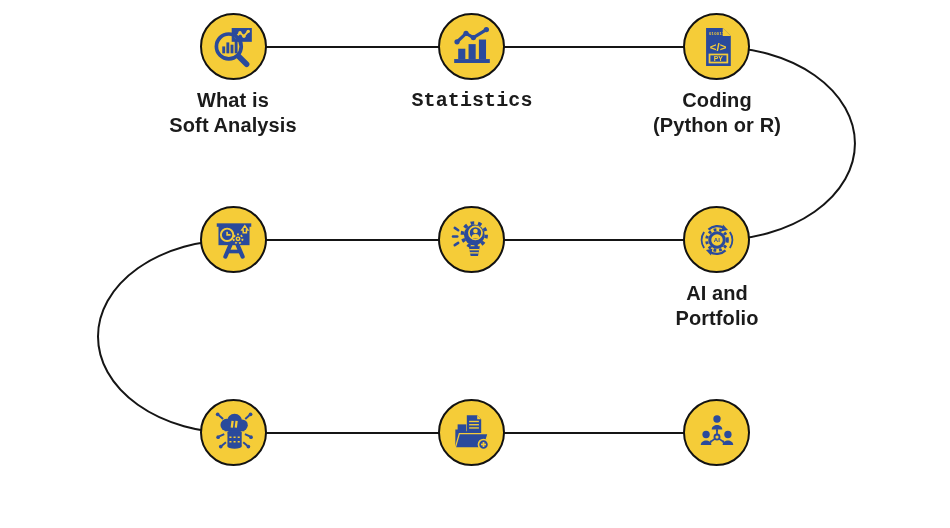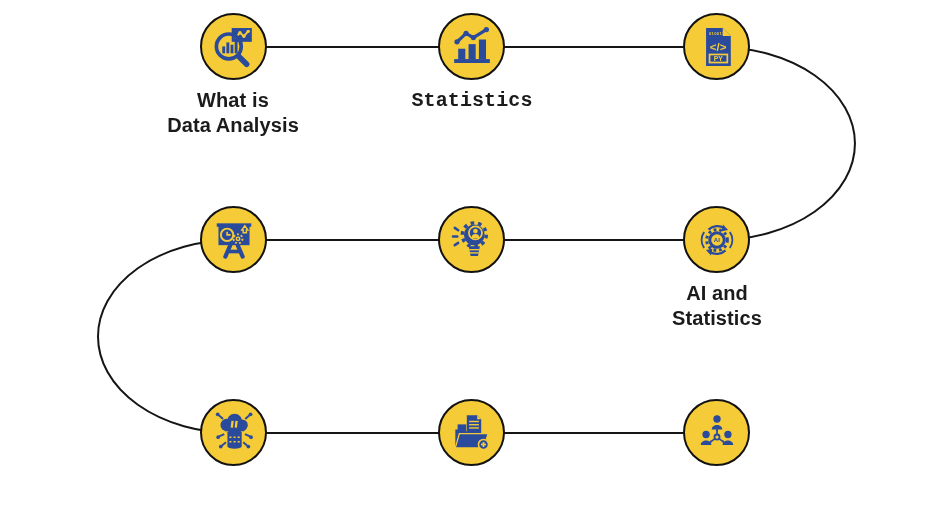--- a/index.html
+++ b/index.html
@@ -199,20 +199,22 @@
           <path d="M15.4 17 C15.4 11.6 24.6 11.6 24.6 17 Z"></path>
         <circle cx="10.5" cy="21.3" r="3.2"></circle>
           <path d="M5.9 30.5 C5.9 25.1 15.1 25.1 15.1 30.5 Z"></path>
         <circle cx="29.5" cy="21.3" r="3.2"></circle>
           <path d="M24.9 30.5 C24.9 25.1 34.1 25.1 34.1 30.5 Z"></path>
       </g>
     </svg>
   </div>
 
   <div class="label lc1 lr1">What is
-Data Analysis</div>
+Soft Analysis</div>
   <div class="label lc2 lr1">Statistics</div>
+  <div class="label lc3 lr1">Coding
+(Python or R)</div>
 
   <div class="label lc3 lr2">AI and
-Statistics</div>
+Portfolio</div>
 
 
 </div>
 
 </body></html>

